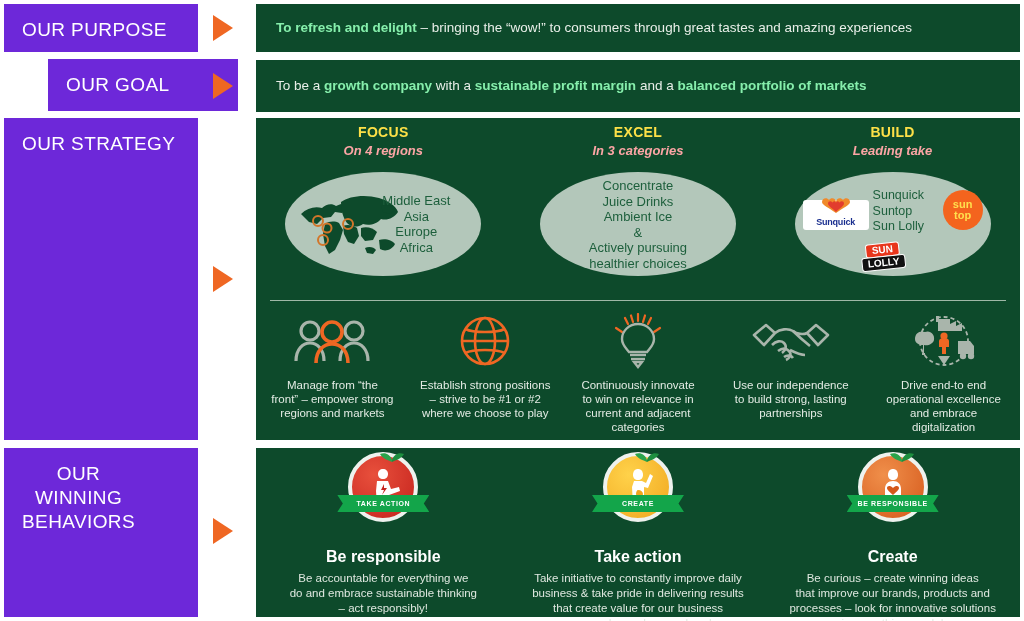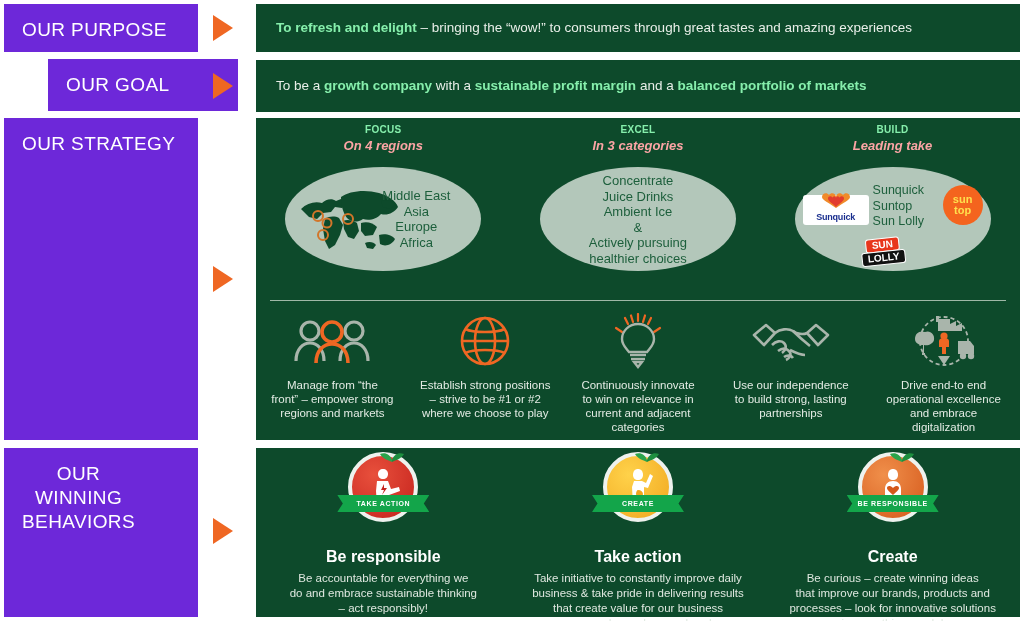--- a/index.html
+++ b/index.html
@@ -45,21 +45,21 @@
     line-height:18px;
   }
   .statement b { color:#86efac; font-weight:bold; }
 
   
   .pillars { position:absolute; left:0; top:0; width:100%; height:182px; }
   .pillar { position:absolute; top:6px; width:33.33%; text-align:center; }
   .pillar:nth-child(1){ left:0%; }
   .pillar:nth-child(2){ left:33.33%; }
   .pillar:nth-child(3){ left:66.66%; }
-  .pillar .hd  { font-size:10px; font-weight:bold; color:#86efac; letter-spacing:.3px; }
+  .pillar .hd  { font-size:14px; font-weight:bold; color:#fde047; letter-spacing:.3px; }
   .pillar .sub { font-size:13px; font-weight:bold; color:#fca5a5; margin-top:3px;font-style:italic; }
 
   .oval {
     position:relative;
     margin:14px auto 0;
     width:196px; height:104px;
     border-radius:50%;
     background:#b3c7ba;
   }
   .oval-text {

